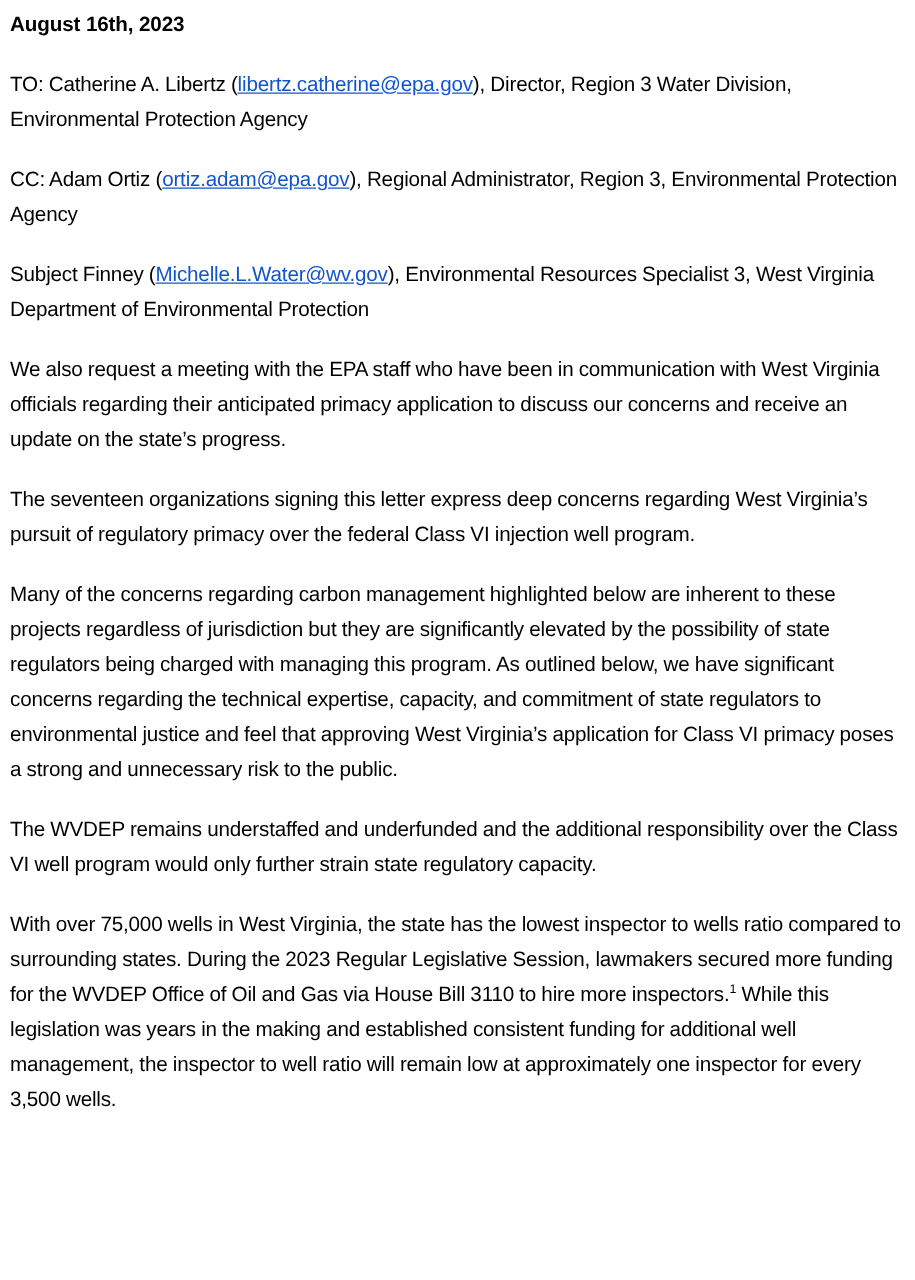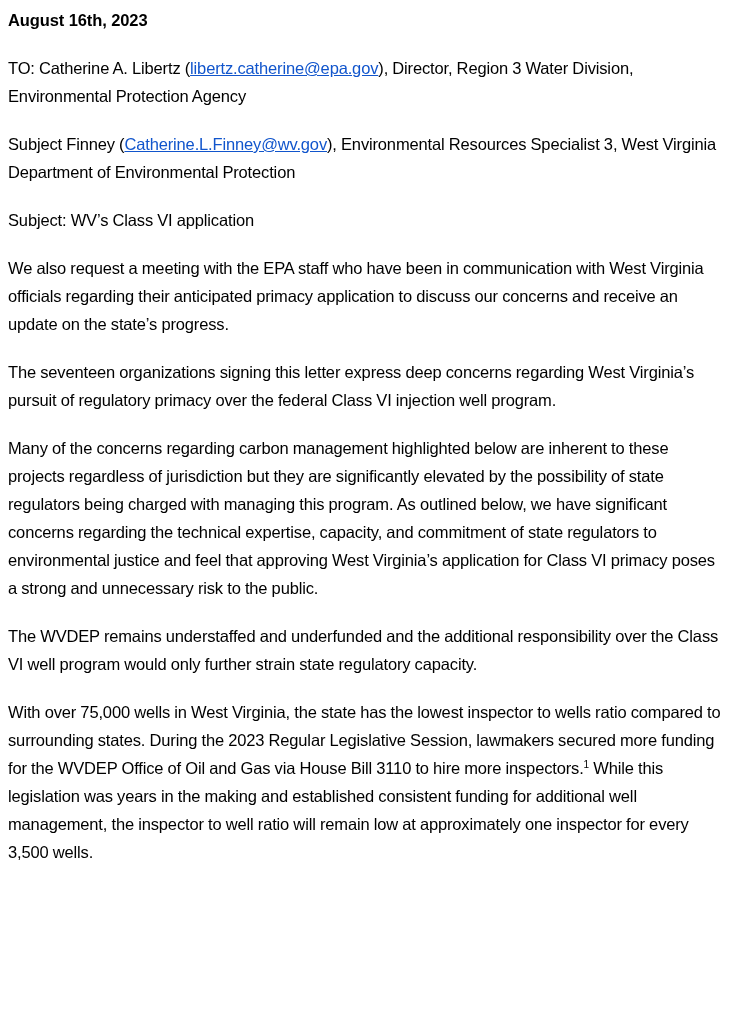--- a/index.html
+++ b/index.html
@@ -55,28 +55,28 @@
 <body>
 
 <div class="page">
 
   <p class="doc-date">August 16th, 2023</p>
 
   <p class="para">
     <span class="lbl">TO:</span><span> Catherine A. Libertz (</span><a class="link" href="#">libertz.catherine@epa.gov</a><span>), Director, Region 3 Water Division, Environmental Protection Agency</span>
   </p>
 
-
   <p class="para">
-    <span>Subject Finney (</span><a class="link" href="#">Catherine.L.Finney@wv.gov</a><span>), Environmental Resources Specialist 3, West Virginia Department of Environmental Protection</span>
+    <span class="lbl">CC:</span><span> Adam Ortiz (</span><a class="link" href="#">ortiz.adam@epa.gov</a><span>), Regional Administrator, Region 3, Environmental Protection Agency</span>
   </p>
 
   <p class="para">
-    <span class="lbl">Subject:</span><span> WV’s Class VI application</span>
+    <span>Subject Finney (</span><a class="link" href="#">Michelle.L.Water@wv.gov</a><span>), Environmental Resources Specialist 3, West Virginia Department of Environmental Protection</span>
   </p>
+
 
   <p class="para">We also request a meeting with the EPA staff who have been in communication with West Virginia officials regarding their anticipated primacy application to discuss our concerns and receive an update on the state’s progress.</p>
 
   <p class="para">The seventeen organizations signing this letter express deep concerns regarding West Virginia’s pursuit of regulatory primacy over the federal Class VI injection well program.</p>
 
   <p class="para">Many of the concerns regarding carbon management highlighted below are inherent to these projects regardless of jurisdiction but they are significantly elevated by the possibility of state regulators being charged with managing this program. As outlined below, we have significant concerns regarding the technical expertise, capacity, and commitment of state regulators to environmental justice and feel that approving West Virginia’s application for Class VI primacy poses a strong and unnecessary risk to the public.</p>
 
 
   <p class="para">The WVDEP remains understaffed and underfunded and the additional responsibility over the Class VI well program would only further strain state regulatory capacity.</p>
 

